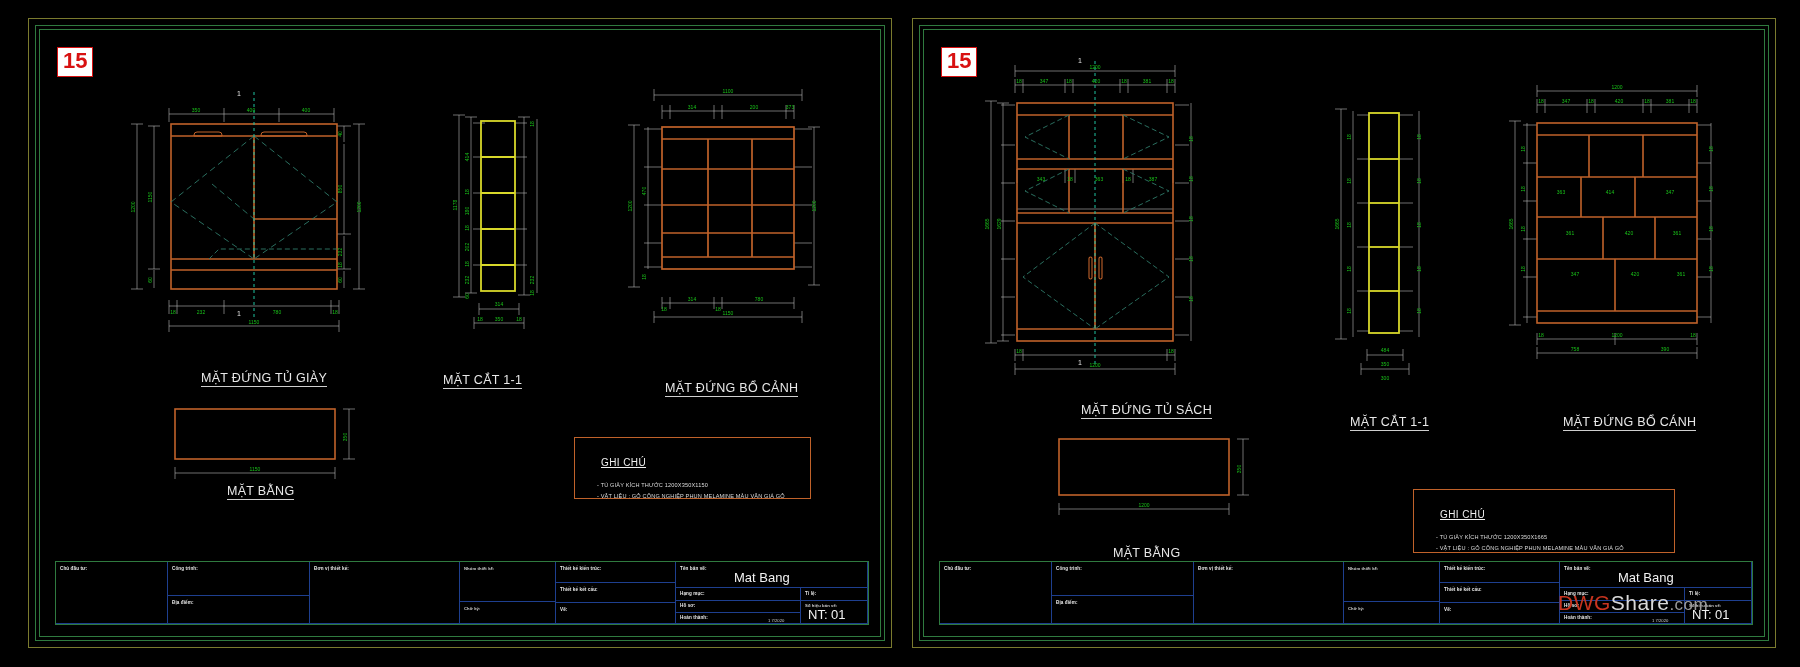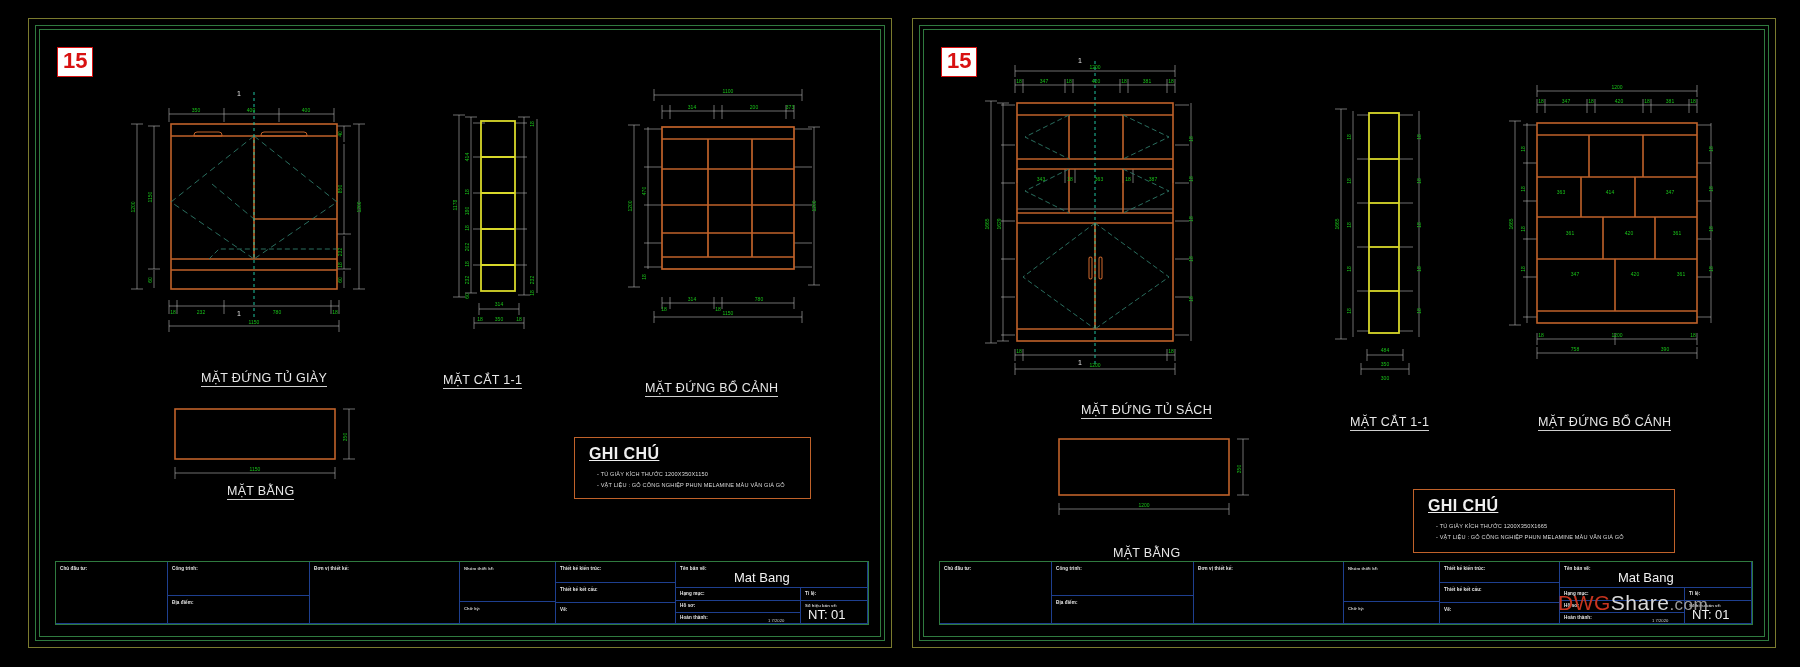--- a/index.html
+++ b/index.html
@@ -16,21 +16,21 @@
            font-family:"Liberation Sans",sans-serif;}
 
   
   .sv{position:absolute;overflow:visible;}
   .cap{position:absolute;color:#e8e8e8;font-size:12.5px;letter-spacing:.3px;
        white-space:nowrap;font-family:"Liberation Sans",sans-serif;}
   .cap u{text-decoration:none;border-bottom:1px solid #cfcfcf;padding-bottom:1px;}
 
   
   .note{position:absolute;border:1px solid #c0622a;background:#000;}
-  .note h4{margin:0;color:#efefef;font-size:16px;font-weight:700;letter-spacing:.4px;
+  .note h4{margin:12px;color:#efefef;font-size:10px;font-weight:400;letter-spacing:.4px;
            text-decoration:underline;padding:7px 0 0 14px;}
   .note ul{list-style:none;margin:6px 0 0 0;padding:0 0 0 22px;}
   .note li{color:#dcdcdc;font-size:5.6px;letter-spacing:.15px;line-height:1.95;white-space:nowrap;}
   .note li::before{content:"- ";}
 
   
   .tblock{position:absolute;border:1px solid #2f7a3f;background:#000;}
   .tb-grid{position:absolute;inset:0;}
   .tb-cell{position:absolute;border-right:1px solid #1e3f8f;border-bottom:1px solid #1e3f8f;
            box-sizing:border-box;}
@@ -268,21 +268,21 @@
           <text x="155" y="220">780</text>
         <text x="60" y="230">18</text>
           <text x="114" y="230">18</text>
         <text x="124" y="234">1150</text>
         <text transform="translate(28,125) rotate(-90)">1200</text>
         <text transform="translate(42,110) rotate(-90)">470</text>
         <text transform="translate(42,196) rotate(-90)">18</text>
         <text transform="translate(212,125) rotate(-90)">1200</text>
       </g>
     </svg>
-    <div class="cap" style="left:616px;top:362px;"><u>MẶT ĐỨNG BỔ CẢNH</u></div>
+    <div class="cap" style="left:636px;top:362px;"><u>MẶT ĐỨNG BỔ CẢNH</u></div>
 
     <svg class="sv" style="left:120px;top:380px;" width="220" height="90" viewBox="0 0 220 90">
       <g stroke="#c0622a" stroke-width="1.6" fill="none">
         <rect x="26" y="10" width="160" height="50"></rect>
       </g>
       <g stroke="#b9b9b9" stroke-width="0.6" fill="none">
         <line x1="200" y1="10" x2="200" y2="60"></line>
         <line x1="194" y1="10" x2="206" y2="10"></line>
           <line x1="194" y1="60" x2="206" y2="60"></line>
         <line x1="26" y1="74" x2="186" y2="74"></line>
@@ -597,21 +597,21 @@
         <text transform="translate(40,80) rotate(-90)">18</text>
         <text transform="translate(40,120) rotate(-90)">18</text>
         <text transform="translate(40,160) rotate(-90)">18</text>
         <text transform="translate(40,200) rotate(-90)">18</text>
         <text transform="translate(228,80) rotate(-90)">18</text>
         <text transform="translate(228,120) rotate(-90)">18</text>
         <text transform="translate(228,160) rotate(-90)">18</text>
         <text transform="translate(228,200) rotate(-90)">18</text>
       </g>
     </svg>
-    <div class="cap" style="left:625px;top:396px;"><u>MẶT ĐỨNG BỔ CÁNH</u></div>
+    <div class="cap" style="left:650px;top:396px;"><u>MẶT ĐỨNG BỔ CÁNH</u></div>
 
     <svg class="sv" style="left:120px;top:410px;" width="230" height="95" viewBox="0 0 230 95">
       <g stroke="#c0622a" stroke-width="1.6" fill="none">
         <rect x="26" y="10" width="170" height="56"></rect>
       </g>
       <g stroke="#b9b9b9" stroke-width="0.6" fill="none">
         <line x1="210" y1="10" x2="210" y2="66"></line>
         <line x1="204" y1="10" x2="216" y2="10"></line>
           <line x1="204" y1="66" x2="216" y2="66"></line>
         <line x1="26" y1="80" x2="196" y2="80"></line>

